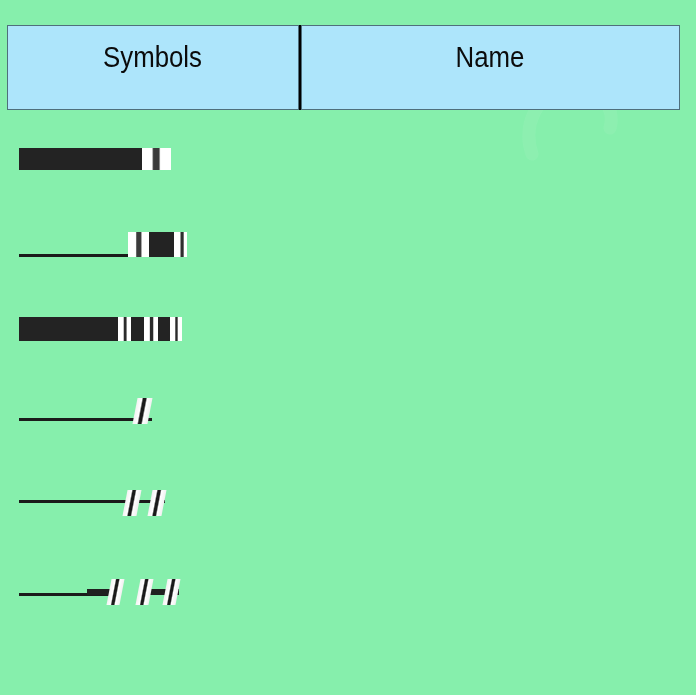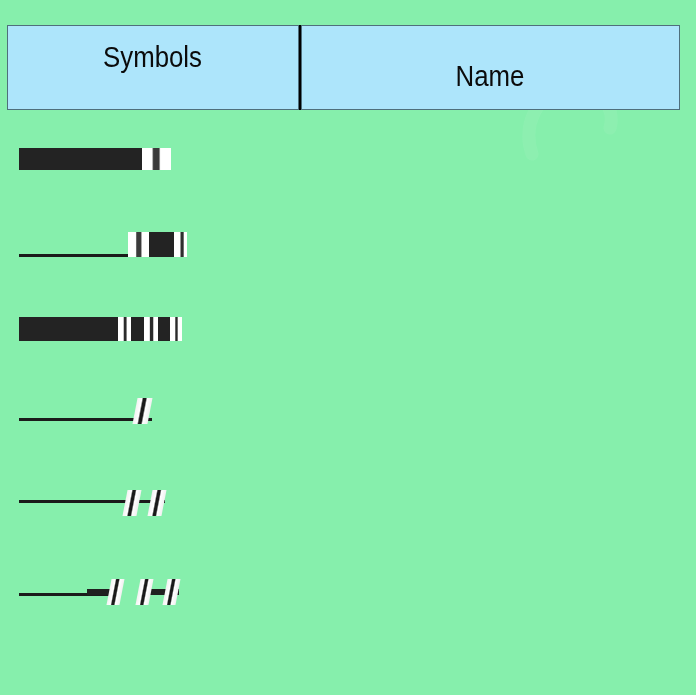--- a/index.html
+++ b/index.html
@@ -48,21 +48,21 @@
     background: #ADE5FB;
     border: 1px solid #4f6f7c;
     box-sizing: border-box;
     display: flex;
     align-items: flex-start;
     justify-content: center;
     overflow: hidden;
   }
   .hcell-symbols { width: 292px; }
   .hcell-gap { width: 2px; background: #000; border: none; }
-  .hcell-name { width: 379px; align-items: center; }
+  .hcell-name { width: 379px; }
   .hcell span {
     color: #0b0b0b;
     font-size: 30px;
     line-height: 1;
     padding-top: 16px;
     letter-spacing: 0px;
     transform: scaleX(0.86);
     transform-origin: center top;
     white-space: nowrap;
   }

